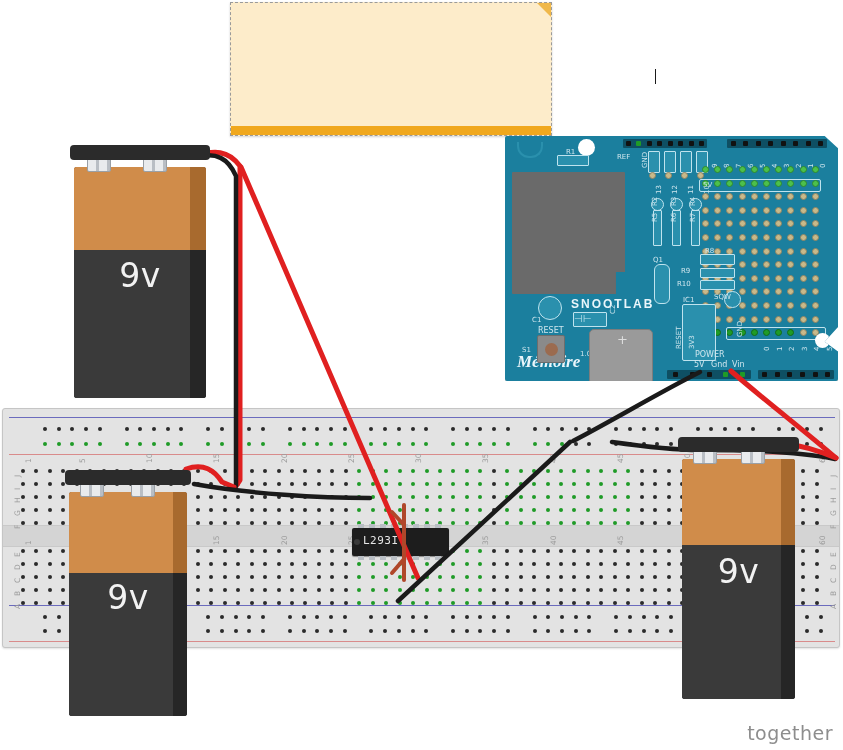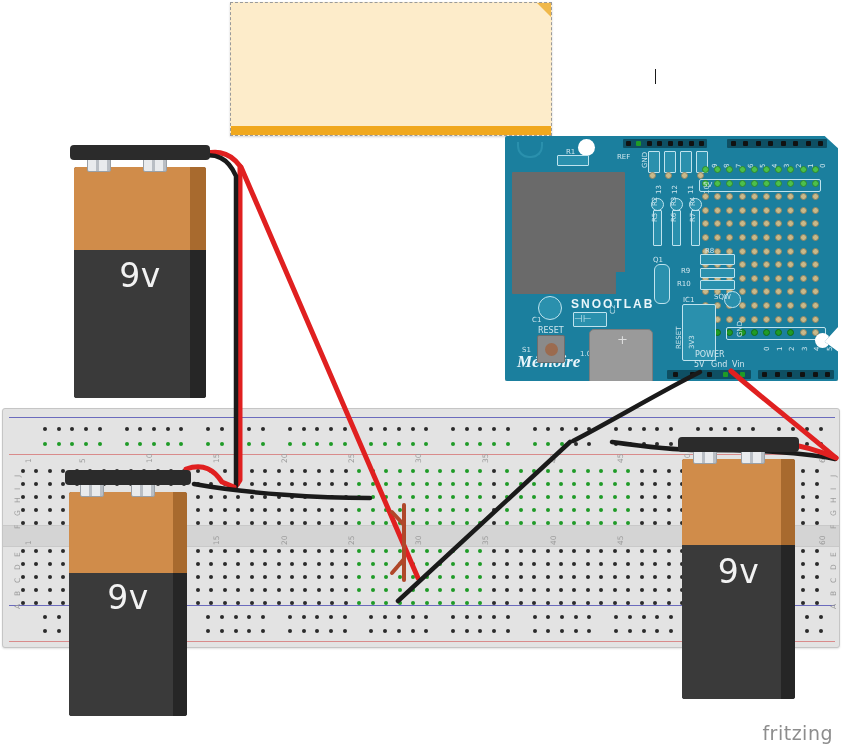--- a/index.html
+++ b/index.html
@@ -949,20 +949,42 @@
         <div class="rowltr" style="left: 826px; top: 107px;">G</div>
         <div class="rowltr" style="left: 826px; top: 120px;">F</div>
         <div class="rowltr" style="left: 826px; top: 148px;">E</div>
         <div class="rowltr" style="left: 826px; top: 161px;">D</div>
         <div class="rowltr" style="left: 826px; top: 174px;">C</div>
         <div class="rowltr" style="left: 826px; top: 187px;">B</div>
         <div class="rowltr" style="left: 826px; top: 200px;">A</div>
       </div>
   </div>
 
+  <div class="chip">
+    <div class="notch"></div>
+    <div class="name">L293I</div>
+    <div id="chip-pins">
+        <div class="pin" style="left: 6px; top: -4px;"></div>
+        <div class="pin" style="left: 6px; top: 28px;"></div>
+        <div class="pin" style="left: 17px; top: -4px;"></div>
+        <div class="pin" style="left: 17px; top: 28px;"></div>
+        <div class="pin" style="left: 28px; top: -4px;"></div>
+        <div class="pin" style="left: 28px; top: 28px;"></div>
+        <div class="pin" style="left: 39px; top: -4px;"></div>
+        <div class="pin" style="left: 39px; top: 28px;"></div>
+        <div class="pin" style="left: 50px; top: -4px;"></div>
+        <div class="pin" style="left: 50px; top: 28px;"></div>
+        <div class="pin" style="left: 61px; top: -4px;"></div>
+        <div class="pin" style="left: 61px; top: 28px;"></div>
+        <div class="pin" style="left: 72px; top: -4px;"></div>
+        <div class="pin" style="left: 72px; top: 28px;"></div>
+        <div class="pin" style="left: 83px; top: -4px;"></div>
+        <div class="pin" style="left: 83px; top: 28px;"></div>
+      </div>
+  </div>
 
   <div class="shield">
     <div class="sh-ic"></div>
     <div class="sh-circ" style="left:12px;top:6px;width:22px;height:14px;border:2px solid #2a90ad;border-top:none;border-radius:0 0 12px 12px;"></div>
     <div class="sh-circ" style="left:73px;top:3px;width:17px;height:17px;background:#fff;"></div>
     <div class="sh-res" style="left:52px;top:19px;width:30px;height:9px;"></div>
     <div class="sh-txt" style="left:61px;top:12px;">R1</div>
 
     <div class="sh-hdr" id="hdr-left" style="left:118px;top:3px;width:84px;">
         <i style="left: 2.75px;"></i>
@@ -1284,14 +1306,14 @@
       <path d="M835,459 C800,452 740,450 700,450 C676,450 640,446 612,442" stroke="#1a1a1a" stroke-width="4.5"></path>
 
       <path d="M786,444 C806,446 822,452 836,458" stroke="#e02020" stroke-width="5"></path>
 
       <path d="M404,525 L392,512" stroke="#b0472a" stroke-width="4"></path>
       <path d="M404,559 L392,573" stroke="#b0472a" stroke-width="4"></path>
       <path d="M404,505 L404,580" stroke="#b0472a" stroke-width="4"></path>
     </g>
   </svg>
 
-  <div class="wm">fritzing</div>
+  <div class="wm">together</div>
 </div>
 
 </body></html>

